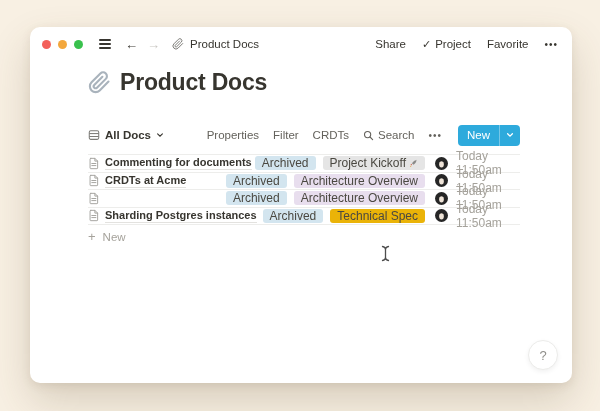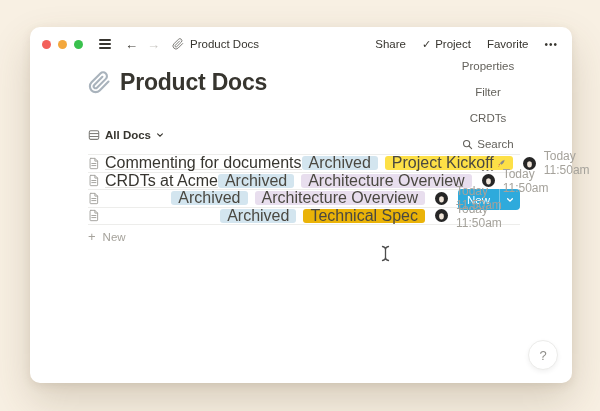--- a/index.html
+++ b/index.html
@@ -31,33 +31,33 @@
   .tb-more { letter-spacing:1px; font-size:10px; cursor:pointer; }
   .check { font-size:11px; }
   
   .page-header { margin-top:8px; padding-left:58px; display:flex; align-items:center; gap:9px; }
   .page-clip { color:#a9b3bc; display:flex; }
   .page-title { font-size:23px; font-weight:700; letter-spacing:-.2px; color:#37352f; }
   
   .toolbar { margin-top:28px; padding:0 52px 0 58px; display:flex; align-items:center; height:22px; font-size:11.5px; }
   .view-switcher { display:flex; align-items:center; gap:5px; font-weight:600; cursor:pointer; }
   .view-switcher svg, .tool-item svg { flex:none; }
-  .tool-group { margin-left:auto; display:flex; align-items:center; gap:14px; color:#64625c;flex-direction:column; }
+  .tool-group { margin-left:auto; display:flex; align-items:center; gap:14px; color:#64625c; }
   .tool-item { display:flex; align-items:center; gap:4px; cursor:pointer; white-space:nowrap; }
   .tool-more { letter-spacing:1px; font-size:10px; cursor:pointer; }
   .new-btn { display:flex; align-items:stretch; height:21px; border-radius:4px; overflow:hidden; cursor:pointer; margin-left:2px; }
   .new-btn .main { color:#fff; font-size:11.5px; font-weight:500; display:flex; align-items:center; padding:0 9px; }
   .new-btn .arrow { display:flex; align-items:center; padding:0 6px; border-left:1px solid rgba(255,255,255,.35); }
   
   .table { margin:8px 52px 0 58px; border-top:1px solid #ededeb; }
   .row { display:flex; align-items:center; height:17.5px; border-bottom:1px solid #ededeb; cursor:pointer; }
   .doc-icon { color:#a3a29e; display:flex; margin-right:6px; flex:none; }
-  .row-title { font-size:16px; font-weight:400; color:#37352f; border-bottom:1px solid #e3e2df; line-height:13px; white-space:nowrap; }
+  .row-title { font-size:11px; font-weight:700; color:#37352f; border-bottom:1px solid #e3e2df; line-height:13px; white-space:nowrap; }
   .tags { margin-left:auto; display:flex; align-items:center; gap:7px; }
-  .tag { font-size:16px; line-height:14px; padding:0 7px; border-radius:3px; color:#4a4841; white-space:nowrap; display:flex; align-items:center; gap:3px; }
+  .tag { font-size:12px; line-height:14px; padding:0 7px; border-radius:3px; color:#4a4841; white-space:nowrap; display:flex; align-items:center; gap:3px; }
   .avatar { margin:0 8px 0 10px; flex:none; display:flex; }
   .edited { font-size:12px; color:#a5a29b; width:64px; flex:none; }
   .new-row { display:flex; align-items:center; gap:7px; height:21px; margin:1px 52px 0 58px; color:#a5a29b; font-size:11.5px; cursor:pointer; }
   .new-row .plus { font-size:13px; line-height:1; }
   
   .help-btn {
     position:absolute; right:14px; bottom:13px; width:30px; height:30px; border-radius:50%;
     background:#fff; border:1px solid #ececea; box-shadow:0 2px 5px rgba(0,0,0,.06);
     display:flex; align-items:center; justify-content:center;
     color:#8f8e8a; font-size:13px; font-weight:500; cursor:pointer;
@@ -148,21 +148,21 @@
         <svg width="11" height="13" viewBox="0 0 16 18" fill="none" stroke="currentColor" stroke-width="1.4" stroke-linecap="round" stroke-linejoin="round">
             <path d="M4 1.5h6L14 5.5v10a1 1 0 0 1-1 1H4a1 1 0 0 1-1-1v-13a1 1 0 0 1 1-1z"></path>
             <path d="M10 1.5V5.5H14"></path>
             <line x1="5.5" y1="9" x2="11.5" y2="9"></line>
             <line x1="5.5" y1="12" x2="11.5" y2="12"></line>
           </svg>
       </span>
       <span class="row-title">Commenting for documents</span>
       <span class="tags">
         <span class="tag" style="background: rgb(211, 229, 239);">Archived</span>
-        <span class="tag" style="background: #fde047;">
+        <span class="tag" style="background: #e5e5e5;">
           <span>Project Kickoff</span>
           <svg width="9" height="9" viewBox="0 0 12 12">
               <path d="M10.6 1.4c-1.9.2-3.6 1-4.9 2.3L3.9 5.5l1.1 1.1 1.1 1.1 1.8-1.8c1.3-1.3 2.1-3 2.3-4.9z" fill="#8a8a88"></path>
               <path d="M3.3 6.4L1.6 7.2l1.5.3.3 1.5.8-1.7z" fill="#c96b5a"></path>
               <path d="M1.3 10.7c.8-.2 1.6-.7 2-1.4l-.8-.8c-.7.4-1.2 1.4-1.2 2.2z" fill="#e0a03c"></path>
             </svg>
         </span>
       </span>
       <span class="avatar">
         <svg width="13" height="13" viewBox="0 0 20 20">
@@ -223,20 +223,21 @@
 
     <div class="row">
       <span class="doc-icon">
         <svg width="11" height="13" viewBox="0 0 16 18" fill="none" stroke="currentColor" stroke-width="1.4" stroke-linecap="round" stroke-linejoin="round">
             <path d="M4 1.5h6L14 5.5v10a1 1 0 0 1-1 1H4a1 1 0 0 1-1-1v-13a1 1 0 0 1 1-1z"></path>
             <path d="M10 1.5V5.5H14"></path>
             <line x1="5.5" y1="9" x2="11.5" y2="9"></line>
             <line x1="5.5" y1="12" x2="11.5" y2="12"></line>
           </svg>
       </span>
+      <span class="row-title">Sharding Postgres instances</span>
       <span class="tags">
         <span class="tag" style="background: rgb(211, 229, 239);">Archived</span>
         <span class="tag" style="background: #eab308;">Technical Spec</span>
       </span>
       <span class="avatar">
         <svg width="13" height="13" viewBox="0 0 20 20">
             <circle cx="10" cy="10" r="10" fill="#262626"></circle>
             <ellipse cx="10" cy="11.3" rx="3.6" ry="5" fill="#efe4d8"></ellipse>
             <path d="M5.8 8.2 Q10 4.6 14.2 8.2 L14.2 6.4 Q10 3.4 5.8 6.4 Z" fill="#262626"></path>
           </svg>

